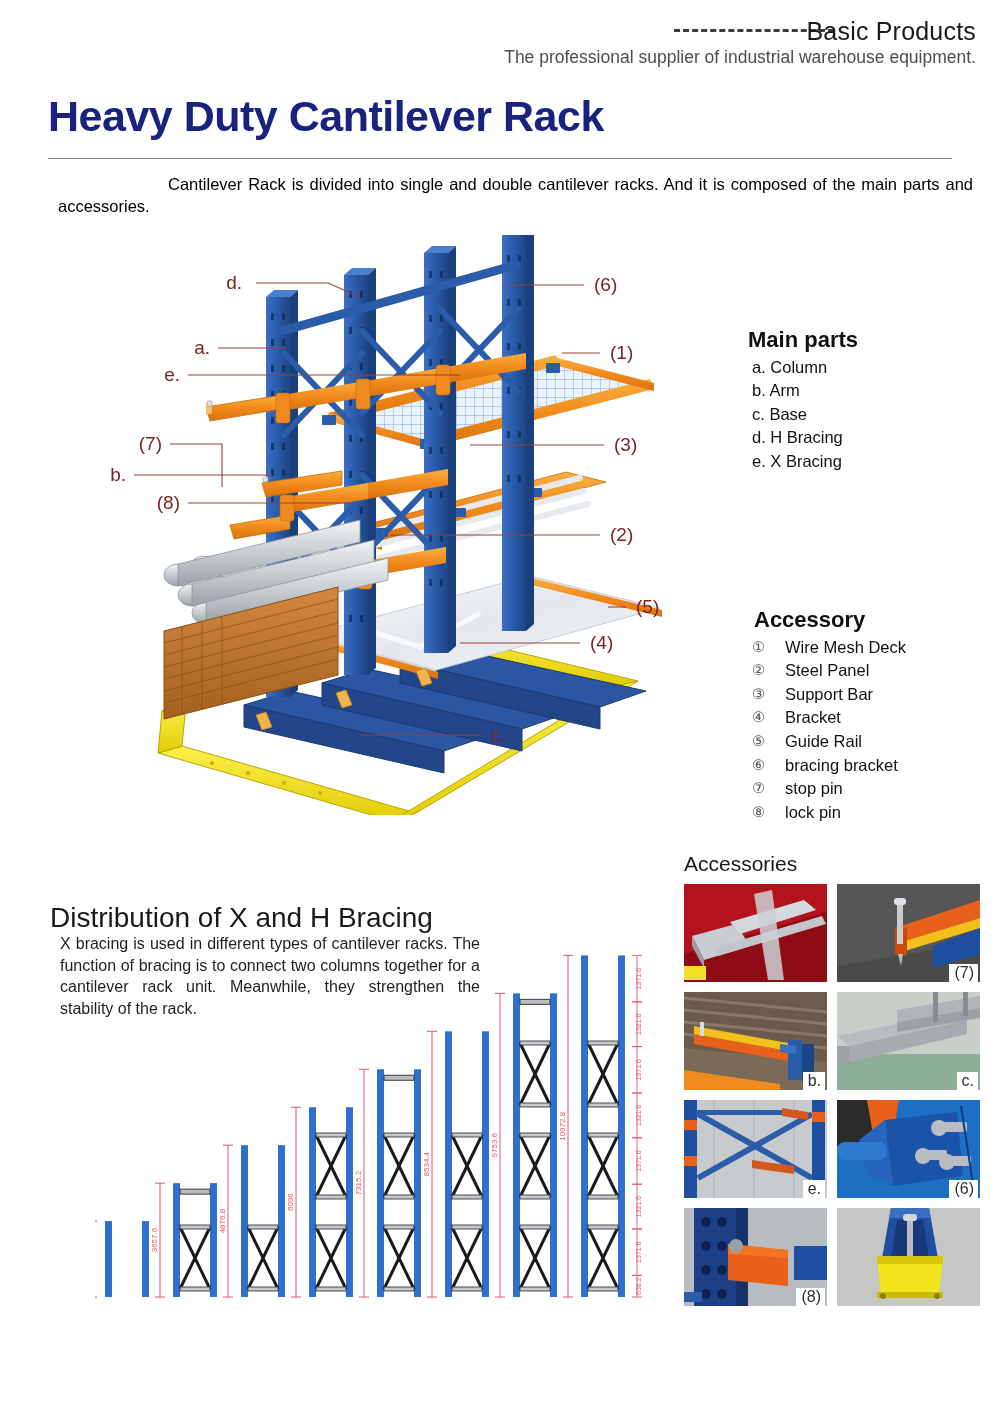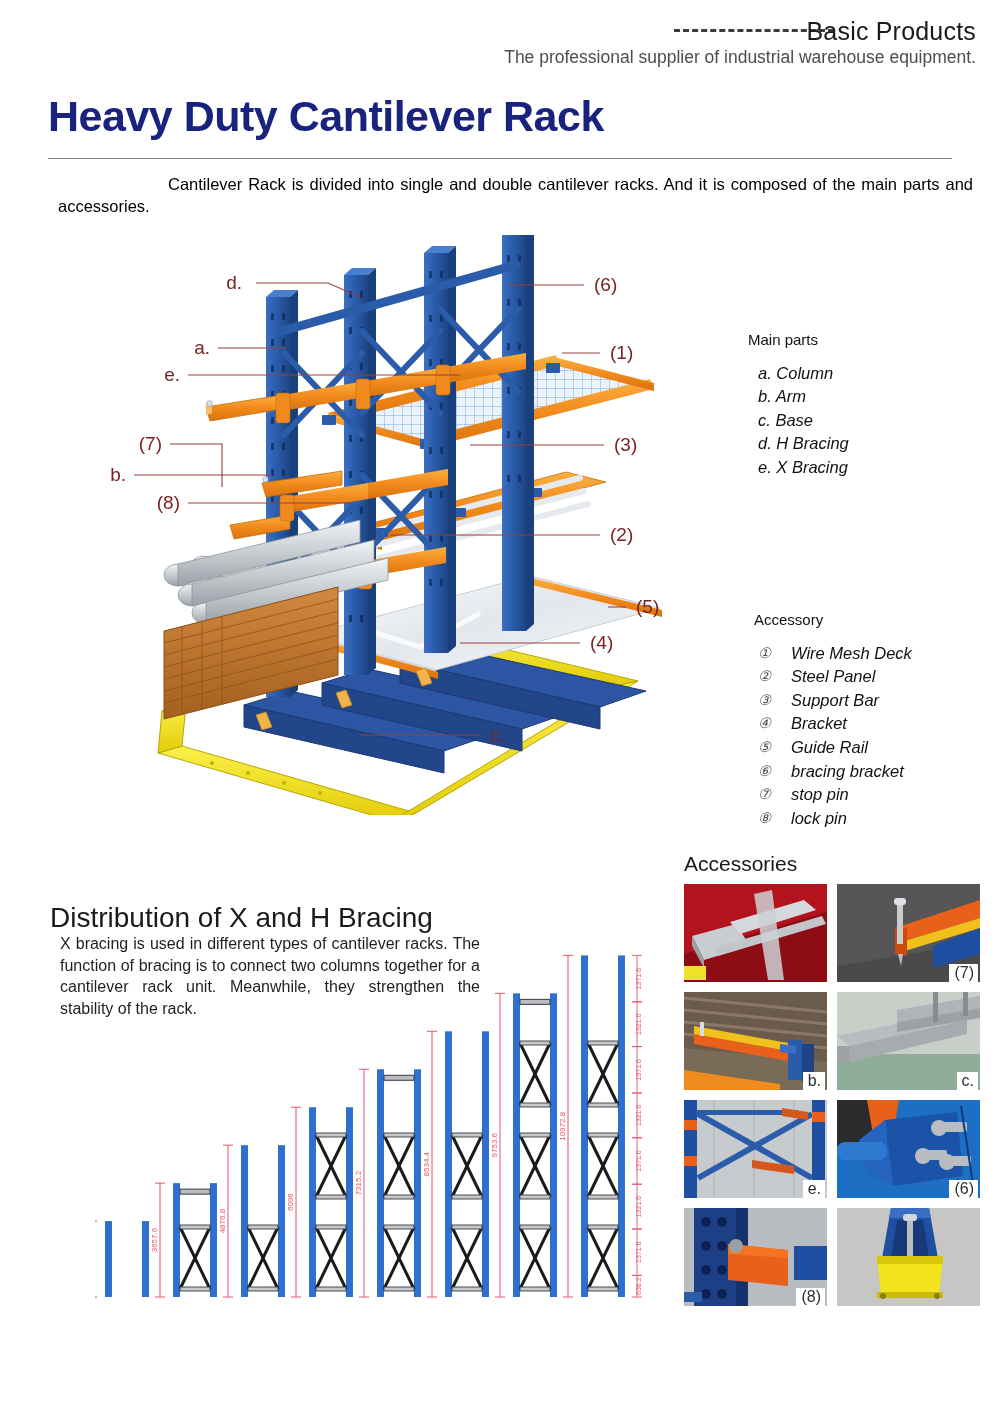--- a/index.html
+++ b/index.html
@@ -32,22 +32,22 @@
   
   .diagram{position:absolute;left:60px;top:235px;width:660px;height:580px;}
   .diagram svg{display:block;}
   .watermark{position:absolute;left:340px;top:693px;font-size:25px;
     color:#b9bdc4;opacity:.85;white-space:nowrap;letter-spacing:.3px;}
 
   
   .legend{position:absolute;font-size:16.5px;line-height:23.6px;color:#111;}
   .legend-main{left:748px;top:328px;}
   .legend-acc{left:748px;top:568px;}
-  .legend h4{margin:0 0 0 0;font-size:15px;font-weight:normal;}
-  .legend ul{margin:10px;padding:0;list-style:none;font-style:italic;}
+  .legend h4{margin:0 0 0 0;font-size:22px;font-weight:bold;}
+  .legend ul{margin:4px;padding:0;list-style:none;}
   .legend li{white-space:nowrap;}
   .legend-acc h4{padding-left:6px;margin-top:40px;}
   .legend-acc li{display:flex;gap:7px;}
   .legend-acc .num{color:#555;font-size:14.5px;min-width:26px;}
 
   
   .sec-title{position:absolute;left:50px;top:858px;font-size:28px;color:#1a1a1a;margin-top:44px;}
   .sec-body{position:absolute;left:60px;top:933px;width:420px;font-size:16px;
     line-height:21.5px;color:#1f1f1f;text-align:justify;}
 

